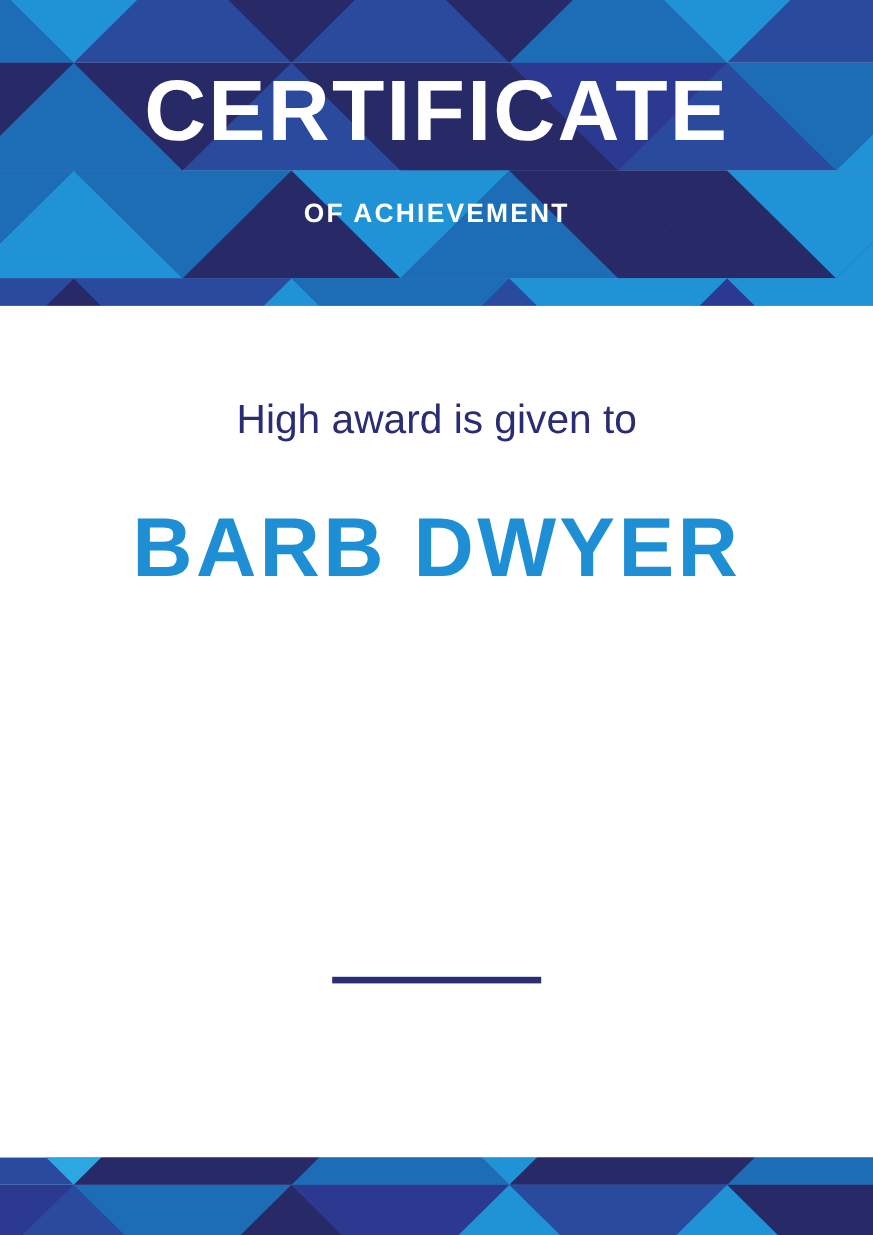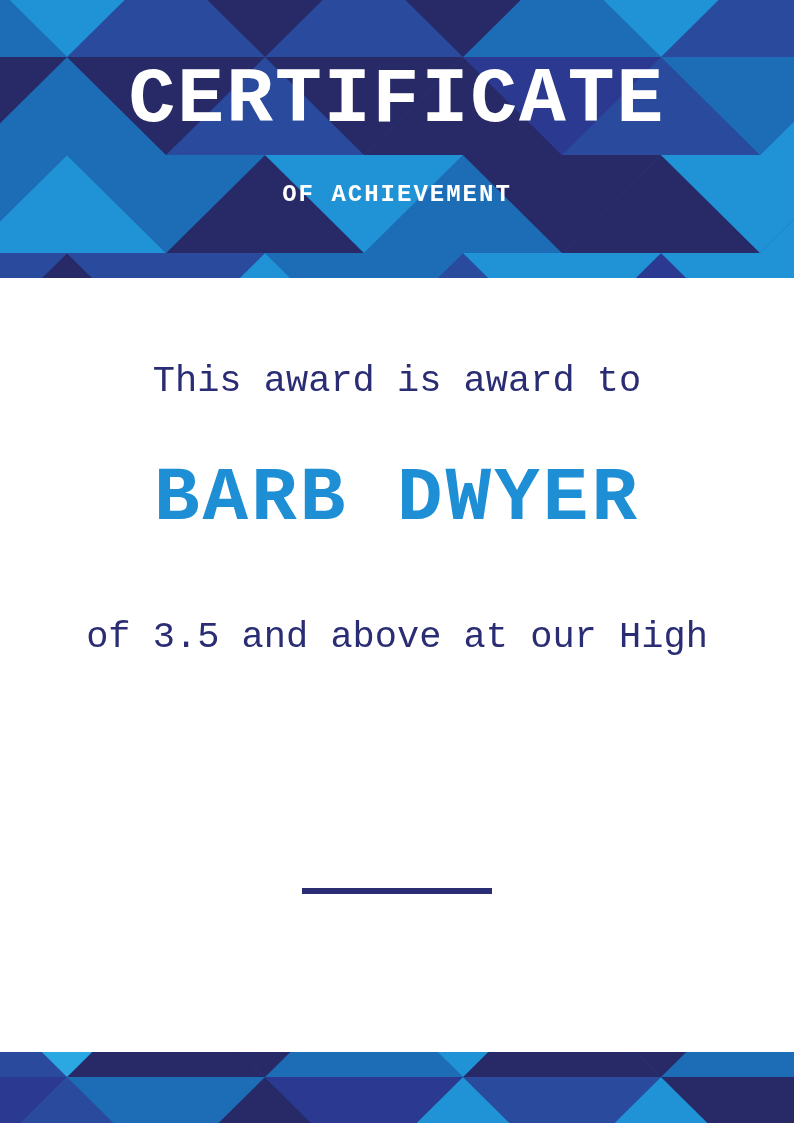--- a/index.html
+++ b/index.html
@@ -6,21 +6,20 @@
   body {
     width: 794px; height: 1123px;
     background: var(--background, #ffffff);
     font-family: "Liberation Sans", sans-serif;
     overflow: hidden;
   }
   .page {
     position: relative;
     width: 794px; height: 1123px;
     background: var(--background, #ffffff);
-    font-family: Liberation Mono, monospace;
   }
   .band { position: absolute; left: 0; width: 794px; overflow: hidden; }
   .band-top { top: 0; height: 278px; }
   .band-bottom { top: 1052px; height: 71px; }
   .band svg { display: block; }
 
   .txt { position: absolute; left: 0; right: 0; text-align: center; }
 
   .title {
     top: 61px;
@@ -116,24 +115,23 @@
       <polygon points="67,253 265,253 166,351" fill="#2a4a9e"></polygon>
       <polygon points="265,253 463,253 364,351" fill="#1d6db6"></polygon>
       <polygon points="463,253 661,253 562,351" fill="#1f93d6"></polygon>
       <polygon points="661,253 859,253 760,351" fill="#1f93d6"></polygon>
     </svg>
   </div>
 
   <div class="txt title">CERTIFICATE</div>
   <div class="txt subtitle">OF ACHIEVEMENT</div>
 
-  <div class="txt intro">This award is award to</div>
+  <div class="txt intro">High award is given to</div>
   <div class="txt recipient">BARB DWYER</div>
   <div class="txt description">
-    <div>of 3.5 and above at our High</div>
   </div>
 
   <div class="signature-line"></div>
 
   <div class="band band-bottom">
     <svg width="794" height="71" viewBox="0 0 794 71">
 
       <rect x="0" y="0" width="794" height="25" fill="#2a4a9e"></rect>
       <rect x="0" y="25" width="794" height="46" fill="#1d6db6"></rect>
 

